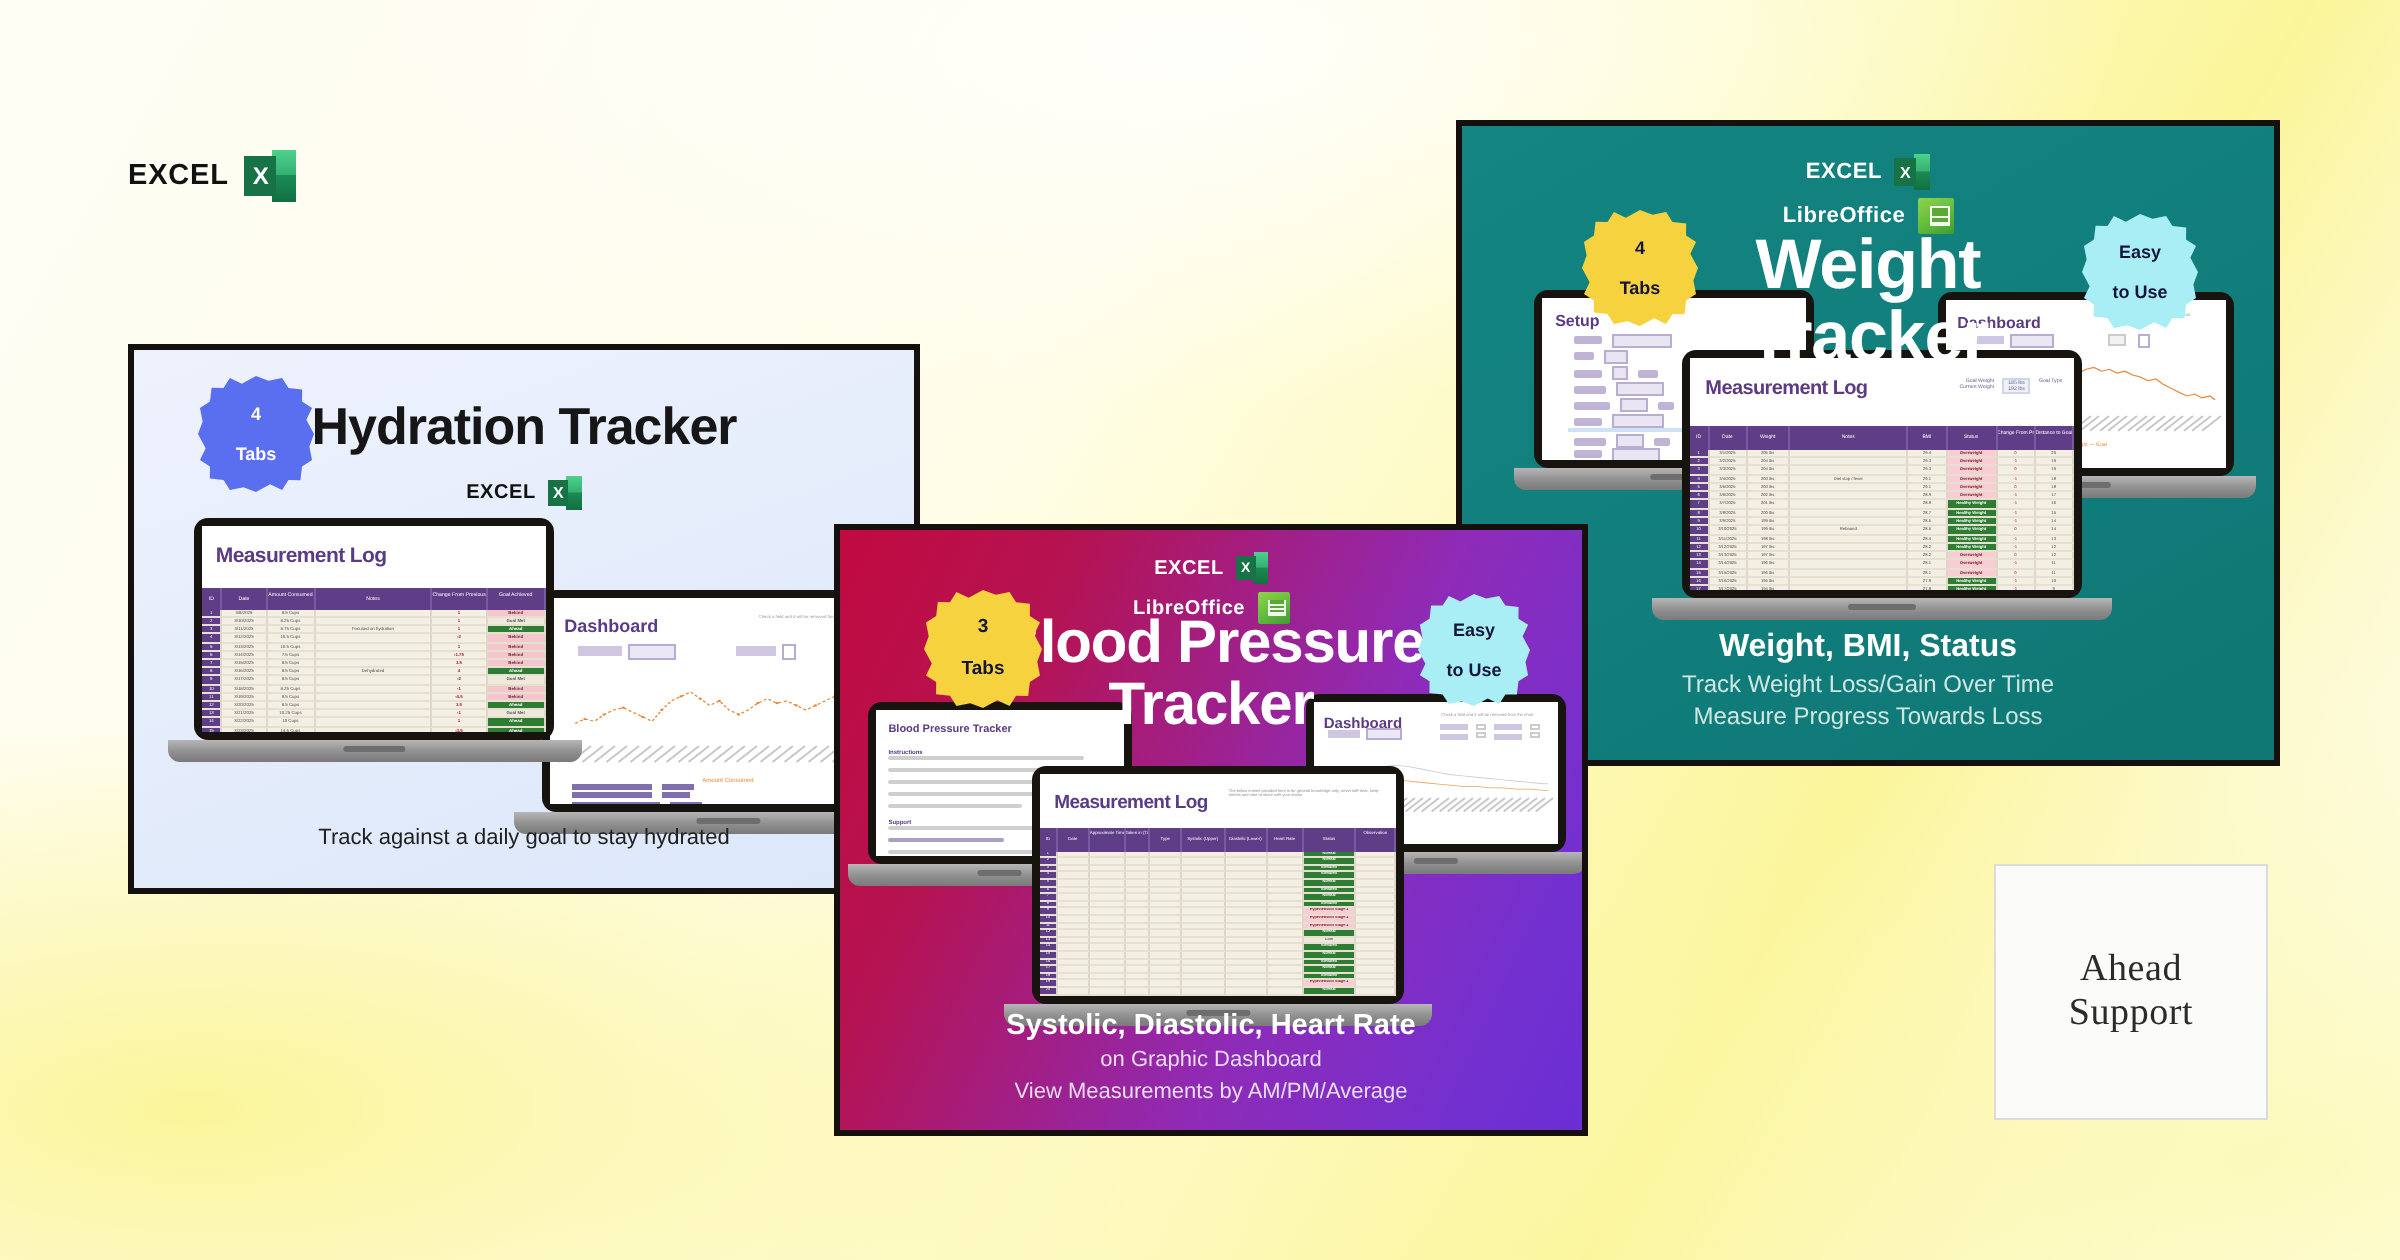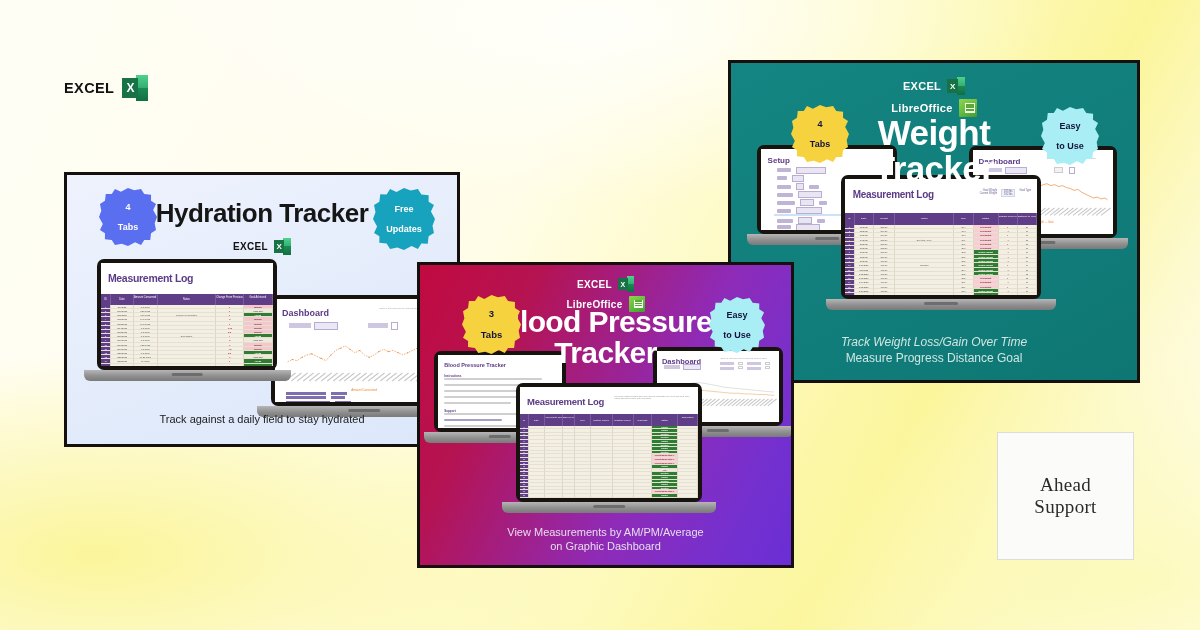--- a/index.html
+++ b/index.html
@@ -183,26 +183,20 @@
   <div class="card" style="left:64px; top:172px; width:396px; height:275px;
               background:linear-gradient(160deg,#eef2fd 0%,#e4ecfb 55%,#dbe7fa 100%); z-index:5;">
 
     <div class="badge" style="left:32px; top:13px; width:58px; height:58px; background:#5a6ef0;">
       <span style="color:#fff; font-size:9px; font-weight:700;">
         <span>4</span><br>
         <span>Tabs</span>
       </span>
     </div>
 
-    <div class="badge" style="right:22px; top:13px; width:62px; height:62px; background:#17a3bd;">
-      <span style="color:#fff; font-size:9px; font-weight:700;">
-        <span>Free</span><br>
-        <span>Updates</span>
-      </span>
-    </div>
 
     <div class="card-title" style="top:25px; font-size:26px; color:#161616; letter-spacing:-.5px;">Hydration Tracker</div>
 
     <div class="card-apps" style="top:63px;">
       <div class="app-row">
         <span class="lbl" style="font-size:10px; color:#111;">EXCEL</span>
         <span class="xl-icon" style="width:17px;height:17px;">
           <span class="rt"></span>
             <span class="lf" style="font-size:8px;">X</span>
         </span>
@@ -438,21 +432,21 @@
                 </div>
             </div>
           </div>
         </div>
       </div>
       <div class="base"></div>
         <div class="notch"></div>
     </div>
 
     <div class="card-foot" style="bottom:18px;">
-      <div class="foot-sub" style="font-size:11px; color:#202020; margin-top:3px;">Track against a daily field to stay hydrated</div>
+      <div class="foot-sub" style="font-size:11px; color:#202020; margin-top:3px;">Track against a daily goal to stay hydrated</div>
     </div>
   </div>
 
   <div class="card" style="left:728px; top:60px; width:412px; height:323px;
               background:linear-gradient(150deg,#148582 0%,#117e7b 55%,#0e7673 100%); z-index:4;">
 
     <div class="card-apps" style="top:14px;">
       <div class="app-row">
         <span class="lbl" style="font-size:11px; color:#fff;">EXCEL</span>
         <span class="xl-icon" style="width:18px;height:18px;">
@@ -484,21 +478,21 @@
         <span>Easy</span><br>
         <span>to Use</span>
       </span>
     </div>
 
     <div class="card-title" style="top:52px; font-size:35px; color:#fff; letter-spacing:-.6px;">
       <span>Weight</span><br>
       <span>Tracker</span>
     </div>
 
-    <div class="laptop" style="left:26px; top:82px; width:140px; height:100px; z-index:11;">
+    <div class="laptop" style="left:36px; top:82px; width:140px; height:100px; z-index:11;">
       <div class="lid">
         <div class="scr">
           <div class="st">
             <div class="st-title" style="font-size:8px;">Setup</div>
             <div class="st-row" style="left:12%; top:22%;">
                 <span class="st-lbl" style="width:14px;"></span>
                 <span class="st-box" style="width:30px;"></span>
               </div>
             <div class="st-row" style="left:12%; top:32%;">
                 <span class="st-lbl" style="width:10px;"></span>
@@ -804,22 +798,23 @@
                 </div>
             </div>
           </div>
         </div>
       </div>
       <div class="base"></div>
         <div class="notch"></div>
     </div>
 
     <div class="card-foot" style="bottom:14px;">
-      <div class="foot-sub" style="font-size:12px; color:#cfe6e3; margin-top:2px;font-style:italic;">Track Weight Loss/Gain Over Time</div>
-      <div class="foot-sub" style="font-size:12px; color:#cfe6e3;">Measure Progress Distance Goal</div>
+      <div class="foot-head" style="font-size:16px; color:#fff;">Weight, BMI, Status</div>
+      <div class="foot-sub" style="font-size:12px; color:#cfe6e3; margin-top:2px;">Track Weight Loss/Gain Over Time</div>
+      <div class="foot-sub" style="font-size:12px; color:#cfe6e3;">Measure Progress Towards Loss</div>
     </div>
   </div>
 
   <div class="card" style="left:417px; top:262px; width:377px; height:306px;
               background:linear-gradient(115deg,#c10a40 0%,#b51352 24%,#8e2bb8 62%,#7430cf 86%,#6a2ed4 100%);
               z-index:8;">
 
     <div class="card-apps" style="top:11px;">
       <div class="app-row">
         <span class="lbl" style="font-size:10px; color:#fff;">EXCEL</span>
@@ -1228,22 +1223,23 @@
                 </div>
             </div>
           </div>
         </div>
       </div>
       <div class="base"></div>
         <div class="notch"></div>
     </div>
 
     <div class="card-foot" style="bottom:12px;">
+      <div class="foot-head" style="font-size:14.5px; color:#fff;">Systolic, Diastolic, Heart Rate</div>
+      <div class="foot-sub" style="font-size:11px; color:#e8dcef;">on Graphic Dashboard</div>
       <div class="foot-sub" style="font-size:11px; color:#e8dcef; margin-top:2px;">View Measurements by AM/PM/Average</div>
-      <div class="foot-sub" style="font-size:11px; color:#e8dcef;">on Graphic Dashboard</div>
     </div>
   </div>
 
   <div class="brand" style="left:997px; top:432px; width:137px; height:128px; z-index:6;">
     <div class="brand-text" style="font-size:19px;">
       <span>Ahead</span><br>
       <span>Support</span>
     </div>
   </div>
 

